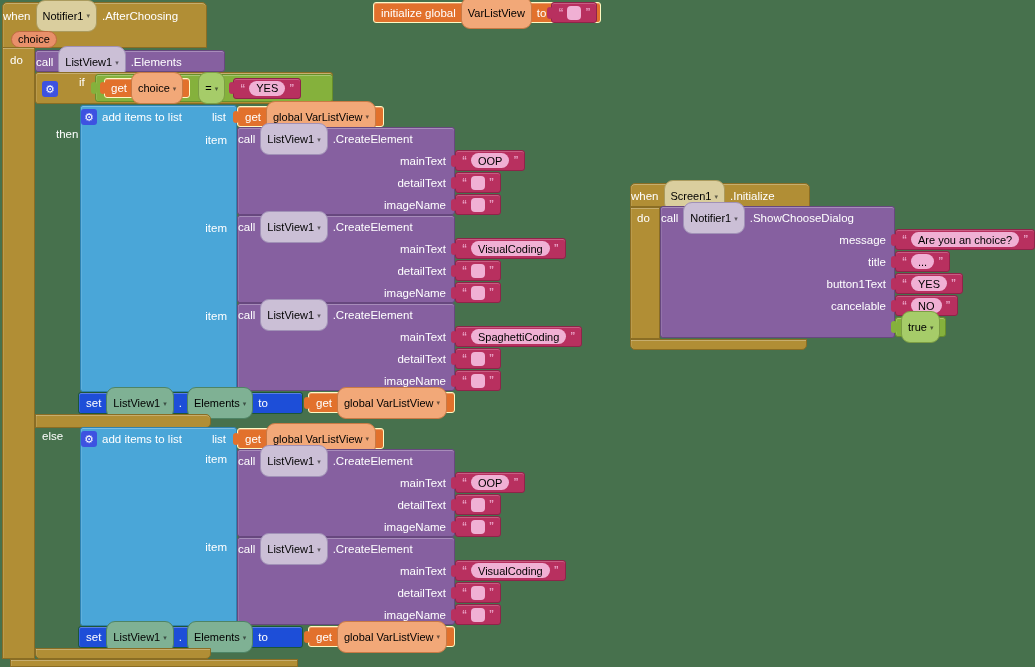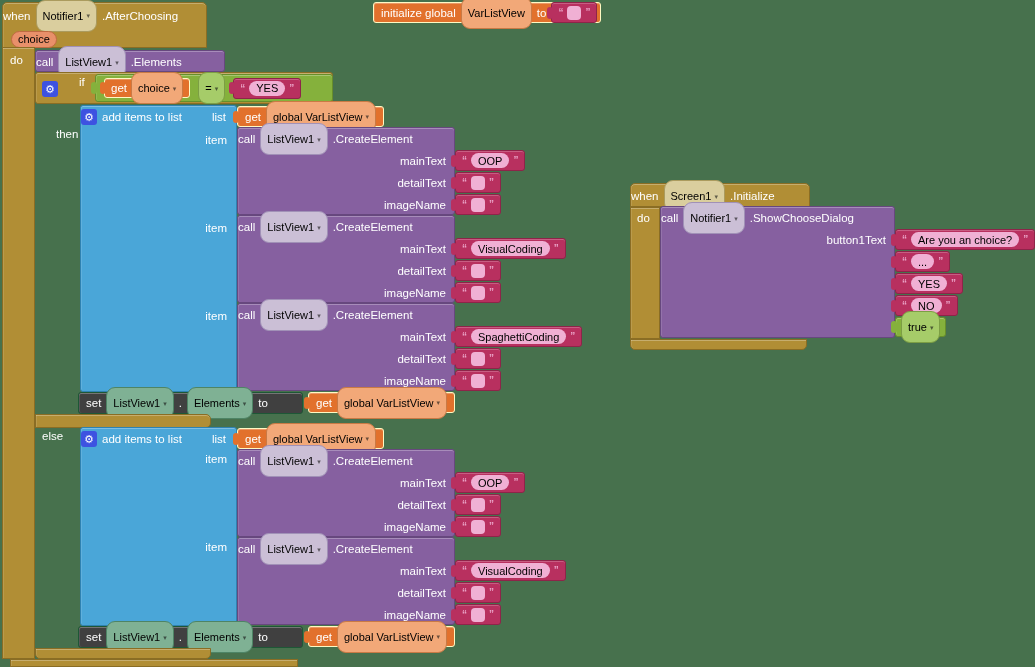--- a/index.html
+++ b/index.html
@@ -11,21 +11,21 @@
   }
   .blk {
     position:absolute;
     box-shadow: inset 0 1px 0 rgba(255,255,255,.28), inset 1px 0 0 rgba(255,255,255,.12);
   }
   .gold     { background:#B18E35; border:1px solid #8A6D24; }
   .purple   { background:#8660A0; border:1px solid #67487E; }
   .blue     { background:#4AA6D8; border:1px solid #2F82B1; }
   .orange   { background:#E2712C; border:1px solid #fef9c3; }
   .green    { background:#85B13C; border:1px solid #678E2B; }
-  .setgreen { background:#404040; border:1px solid #1E5736; }
+  .setgreen { background:#1d4ed8; border:1px solid #1E5736; }
   .rtop { border-radius:5px 5px 0 0; }
   .rbot { border-radius:0 0 5px 5px; }
   .rall { border-radius:3px; }
   .row {
     display:flex; align-items:center; gap:5px; height:22px; padding:0 0;
     color:#fff; font-size:11.5px; white-space:nowrap;
   }
   .prow {
     display:flex; align-items:center; justify-content:flex-end; gap:5px;
     height:22px; padding:0 8px; color:#fff; font-size:11.5px; white-space:nowrap;
@@ -390,21 +390,24 @@
 
   <div class="blk purple rall" style="left:660px; top:206px; width:235px; height:132px;">
     <div class="row">
       <span>call</span>
       <span class="field f-lav">
         <span>Notifier1</span>
         <span class="arr">▾</span>
       </span>
       <span>.ShowChooseDialog</span>
     </div>
+    <div class="prow">message</div>
+    <div class="prow">title</div>
     <div class="prow">button1Text</div>
+    <div class="prow">cancelable</div>
   </div>
   <span class="str tab" style="left:895px; top:229px;">
     <span class="qt">“</span>
     <span class="spill">Are you an choice?</span>
     <span class="qt">”</span>
   </span>
   <span class="str tab" style="left:895px; top:251px;">
     <span class="qt">“</span>
     <span class="spill">...</span>
     <span class="qt">”</span>

